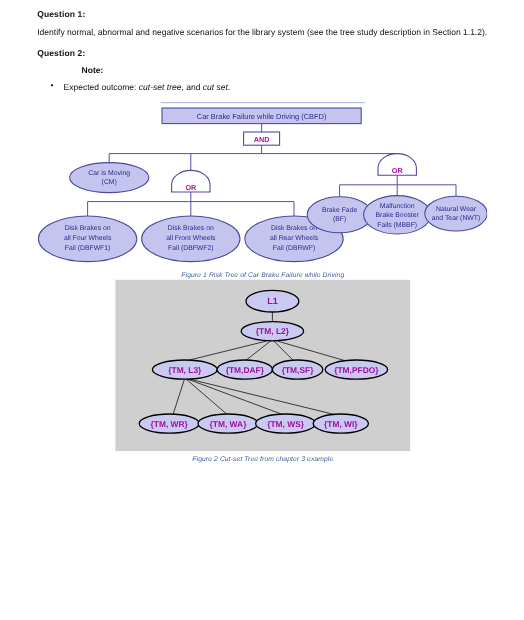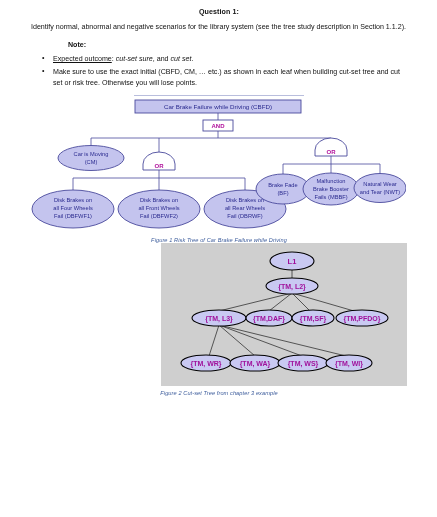--- a/index.html
+++ b/index.html
@@ -2,50 +2,50 @@
 <html><head>
 <meta charset="utf-8">
 <style>
   html,body{margin:0;padding:0;}
   body{
     width:437px;height:517px;background:#ffffff;
     font-family:"Liberation Sans", sans-serif;
     color:#1a1a1a;overflow:hidden;
   }
   .page{padding:8px 30px 0 31px;box-sizing:border-box;width:437px;}
-  .qhead{font-size:7.1px;font-weight:bold;color:#111;margin:0 0 6px 0;letter-spacing:.1px;text-align:center;}
+  .qhead{font-size:7.1px;font-weight:bold;color:#111;margin:0 0 6px 0;letter-spacing:.1px;}
   .para{font-size:7.1px;line-height:1.55;margin:0 0 8px 0;color:#111;}
   .note-head{font-size:7.1px;font-weight:bold;margin:0 0 5px 0;color:#111;padding-left:37px;}
   ul.notes{margin:0 0 6px 0;padding:0 0 0 22px;list-style:none;}
   ul.notes li{font-size:7.1px;line-height:1.55;margin-bottom:2px;position:relative;color:#111;}
   ul.notes li:before{content:"\2022";position:absolute;left:-11px;top:-.5px;font-size:7px;}
-  .u{text-decoration:underline;}
+  .u{}
   .it{font-style:italic;}
 
   .fig-wrap{width:100%;}
   .caption{font-size:5.6px;font-style:italic;color:#3b5b9b;text-align:center;letter-spacing:.1px;}
   .fig1-cap{margin-top:1px;}
   .fig2-cap{margin-top:4px;}
-  .fig2-wrap{display:flex;justify-content:flex-end;}
+  .fig2-wrap{display:flex;justify-content:center;}
   svg{display:block;}
   .rule{height:1px;background:#b9bedd;width:170px;margin:2px auto 0 auto;}
 </style>
 </head>
 <body>
 
 <div class="page">
 
   <h3 class="qhead">Question 1:</h3>
   <p class="para">Identify normal, abnormal and negative scenarios for the library system (see the tree study description in Section 1.1.2).</p>
 
+  <h3 class="qhead">Question 2:</h3>
 
   <h3 class="note-head">Note:</h3>
   <ul class="notes">
-    <li><span class="u">Expected outcome</span><span>: </span><span class="it">cut-set sure</span><span>, and </span><span class="it">cut set</span><span>.</span></li>
-    <li>Make sure to use the exact initial (CBFD, CM, … etc.) as shown in each leaf when building cut-set tree and cut set or risk tree. Otherwise you will lose points.</li>
+    <li><span class="u">Expected outcome</span><span>: </span><span class="it">cut-set tree</span><span>, and </span><span class="it">cut set</span><span>.</span></li>
   </ul>
 
   <div class="fig-wrap">
     <div class="rule"></div>
     <svg width="375" height="140" viewBox="0 0 375 140">
       <g stroke="#4a4a9c" stroke-width="0.8" fill="none">
         <line x1="187" y1="17" x2="187" y2="24"></line>
         <line x1="187" y1="35" x2="187" y2="42"></line>
         <line x1="60" y1="42" x2="300" y2="42"></line>
         <line x1="60" y1="42" x2="60" y2="52"></line>

